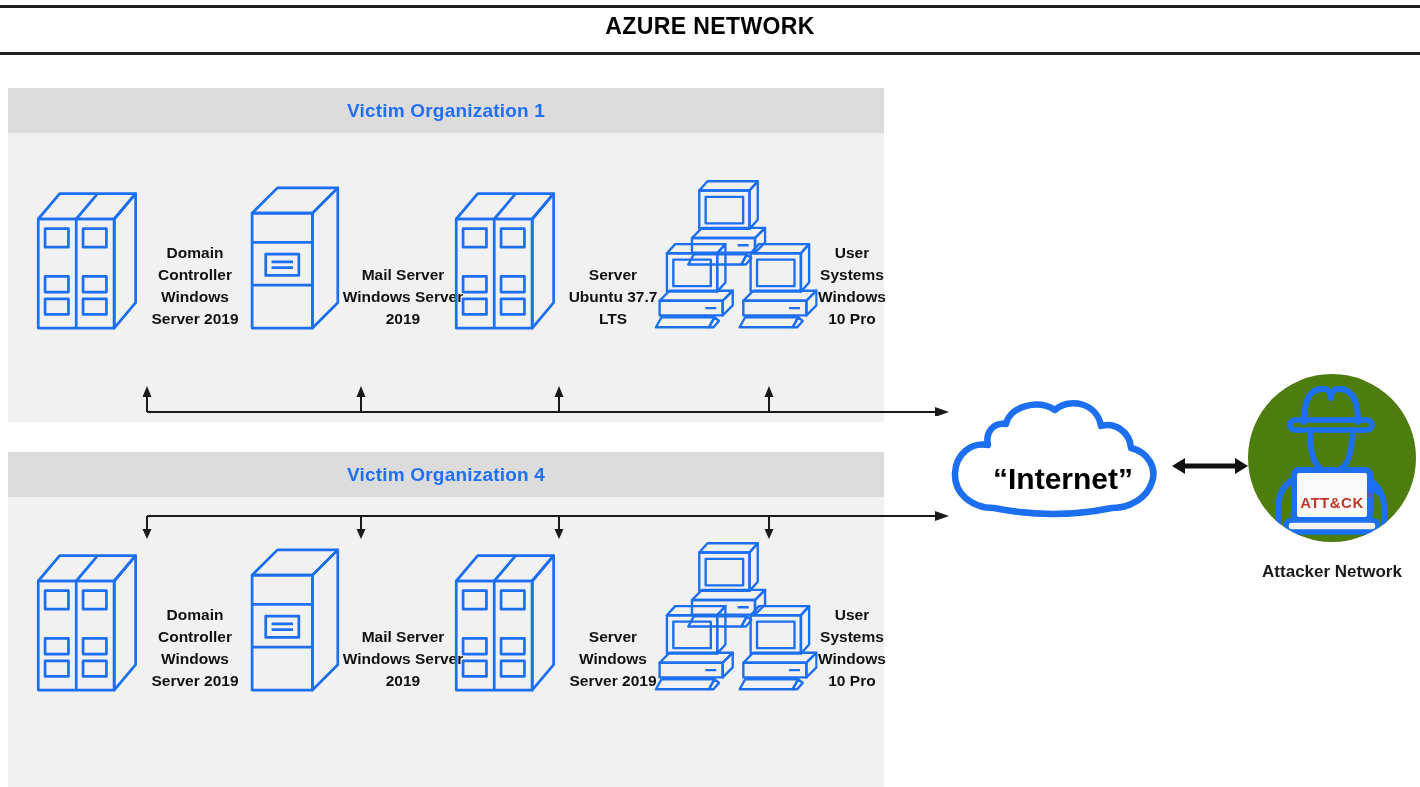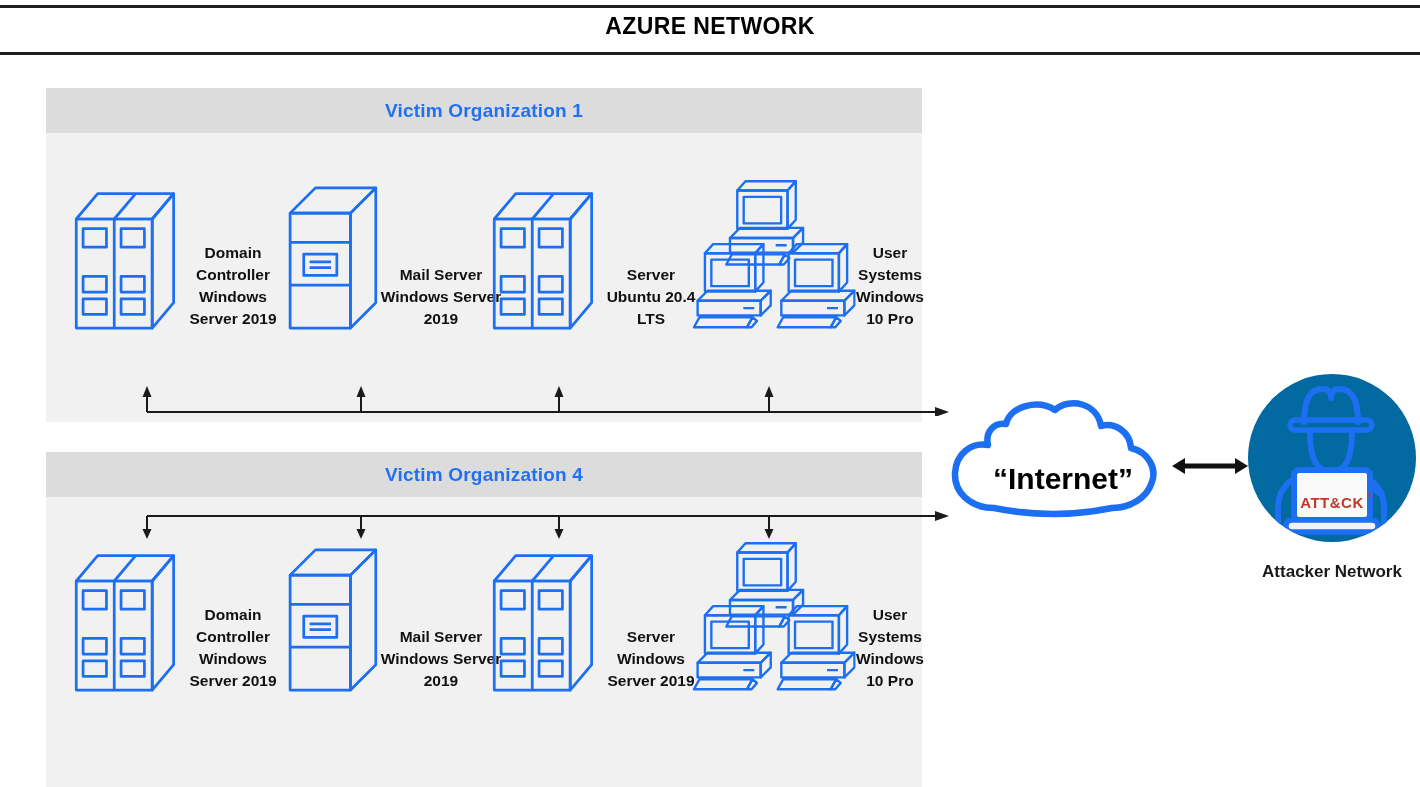--- a/index.html
+++ b/index.html
@@ -1,32 +1,32 @@
 <!DOCTYPE html>
 <html><head>
 <meta charset="utf-8">
 <style>
   html,body{margin:0;padding:0;background:#ffffff;}
   .page{position:relative;width:1420px;height:787px;background:#ffffff;overflow:hidden;
         font-family:"Liberation Sans", sans-serif;}
   .rule{position:absolute;left:0;width:100%;height:3px;background:#1f1f1f;}
   .title{position:absolute;top:13px;left:0;width:100%;text-align:center;
          font-size:23px;font-weight:bold;color:#000;letter-spacing:.4px;}
-  .panel{position:absolute;left:8px;width:876px;background:#f1f1f1;margin-left:38px;}
+  .panel{position:absolute;left:8px;width:876px;background:#f1f1f1;}
   .panel-header{height:45px;background:#dcdcdc;display:flex;align-items:center;justify-content:center;
                 font-size:19px;font-weight:bold;color:#2170f4;letter-spacing:.2px;}
   .dev-col{position:absolute;width:220px;display:flex;flex-direction:row;align-items:flex-end;}
   .icon-box{height:158px;display:flex;align-items:flex-end;justify-content:center;}
   .dev-label{margin-top:12px;text-align:center;font-weight:bold;font-size:15.5px;line-height:22px;color:#111;}
   .conn{position:absolute;pointer-events:none;}
   .cloud-wrap{position:absolute;left:948px;top:396px;width:230px;height:128px;}
   .internet-label{position:absolute;left:948px;top:462px;width:230px;text-align:center;
                   font-size:30px;font-weight:bold;color:#000;}
   .attacker-circle{position:absolute;left:1248px;top:374px;width:168px;height:168px;border-radius:50%;
-                   background:#0369a1;overflow:hidden;}
+                   background:#4d7c0f;overflow:hidden;}
   .attacker-label{position:absolute;left:1222px;top:562px;width:220px;text-align:center;
                   font-size:17px;font-weight:bold;color:#1a1a1a;}
   .blue-stroke{stroke:#1d6ff2;fill:none;}
 </style>
 </head>
 <body>
 
 <div class="page">
 
   <svg width="0" height="0" style="position:absolute" aria-hidden="true">
@@ -130,21 +130,21 @@
     </div>
 
     <div class="dev-col" style="left:440px;top:84px;">
       <div class="icon-box">
           <svg width="110" height="148" viewBox="0 0 112 152">
             <use href="#server-rack-icon"></use>
           </svg>
         </div>
       <div class="dev-label">
         <div>Server</div>
-        <div>Ubuntu 20.4 LTS</div>
+        <div>Ubuntu 37.7 LTS</div>
       </div>
     </div>
 
     <div class="dev-col" style="left:642px;top:84px;">
       <div class="icon-box">
           <svg width="168" height="156" viewBox="0 0 176 164">
             <use href="#user-systems-icon"></use>
           </svg>
         </div>
       <div class="dev-label">

